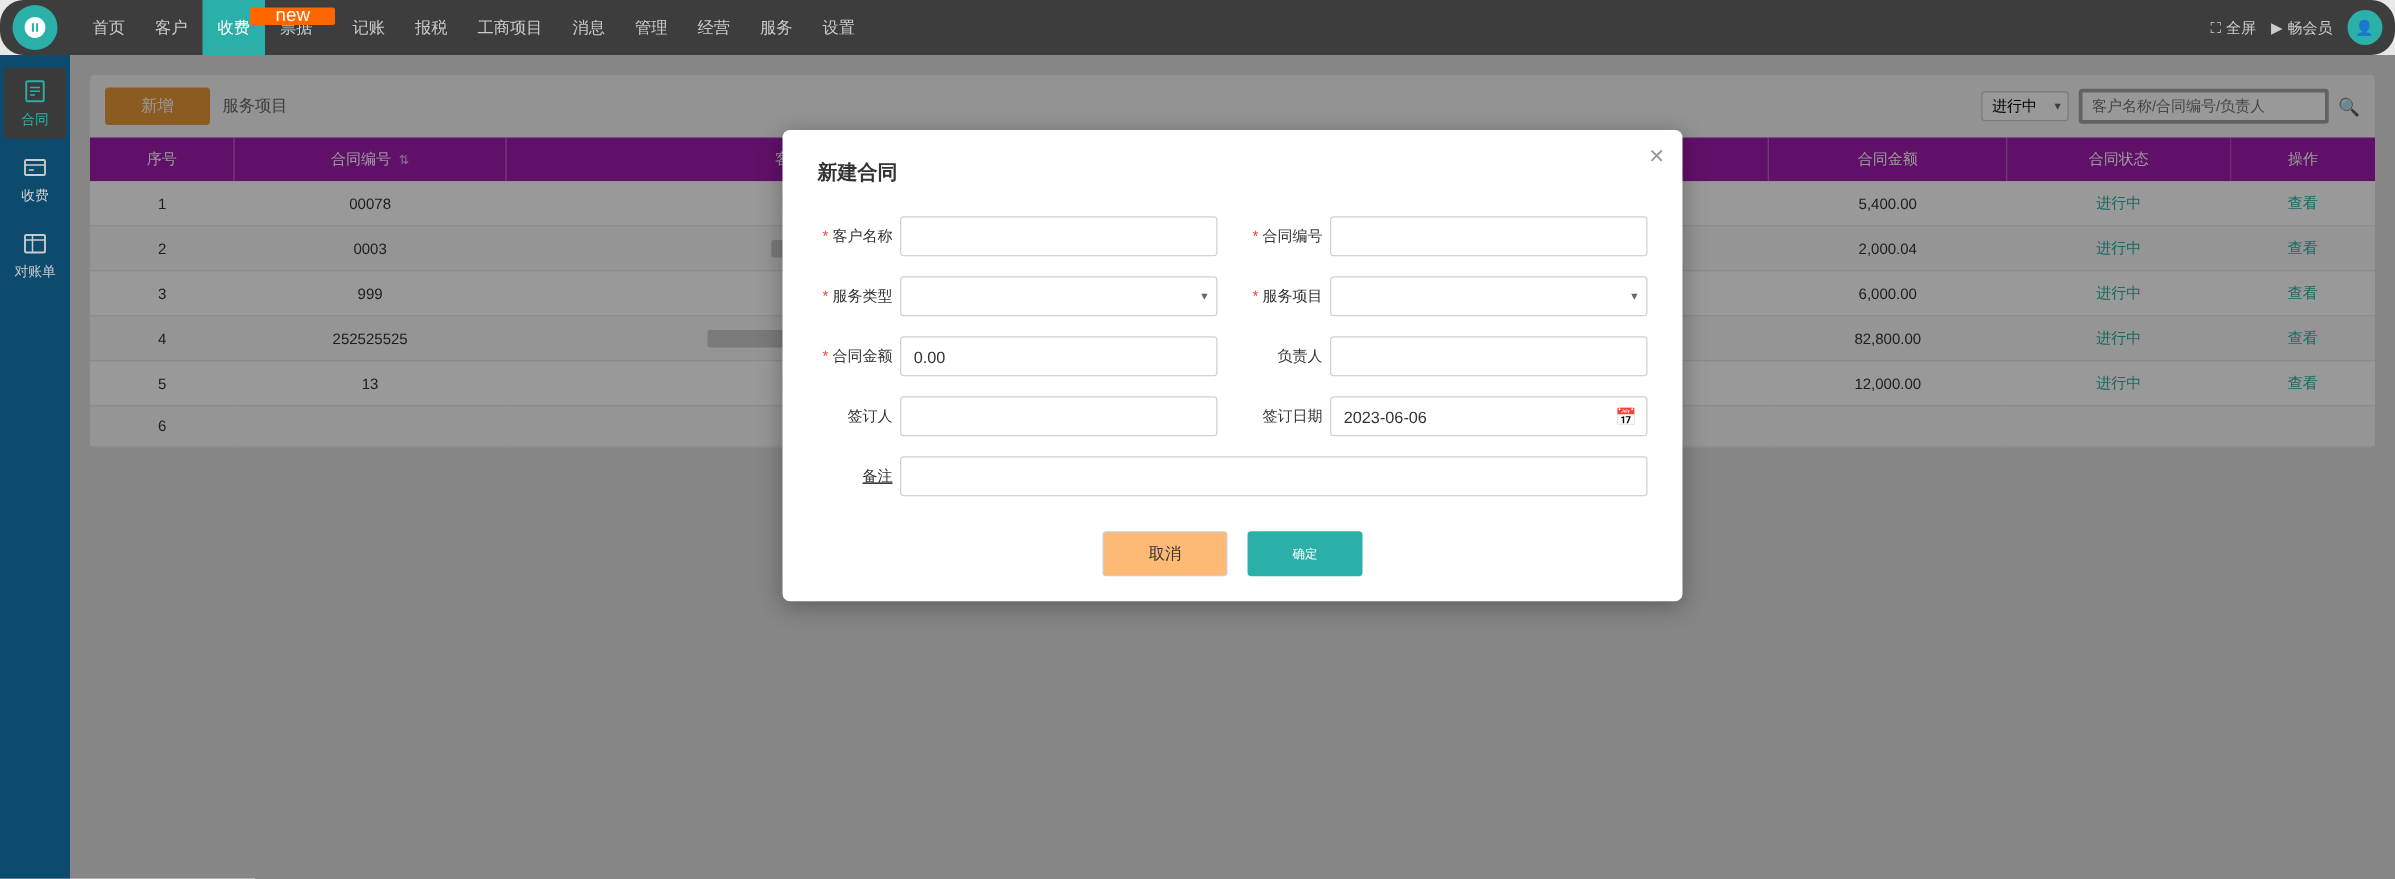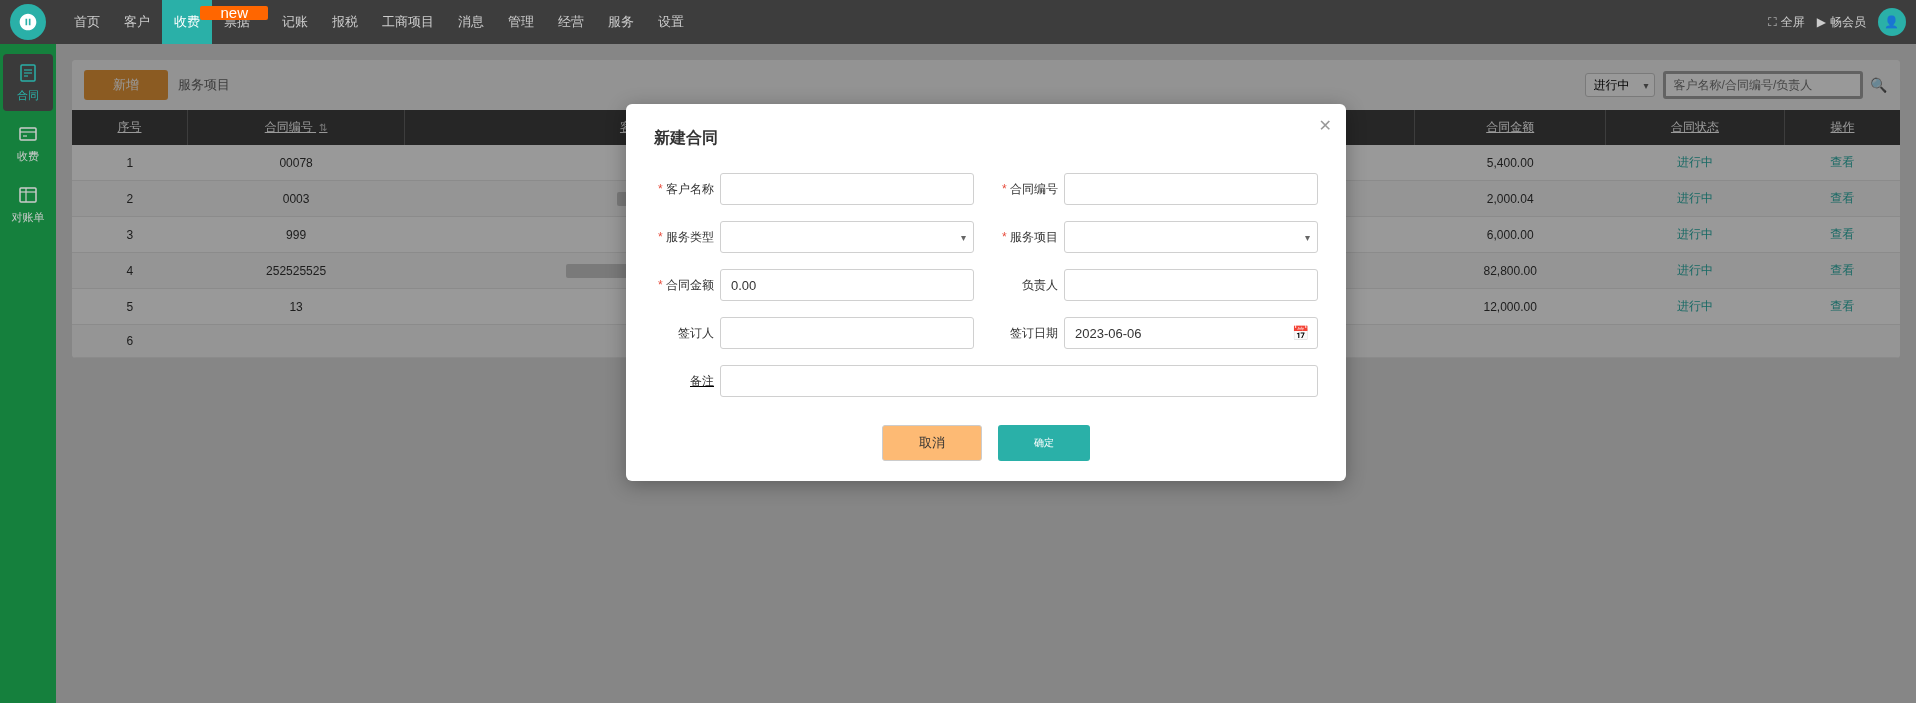--- a/index.html
+++ b/index.html
@@ -8,20 +8,21 @@
     
     .top-nav {
       height: 44px;
       background: #3d3d3d;
       display: flex;
       align-items: center;
       padding: 0 10px;
       color: #ccc;
       position: relative;
       z-index: 100;
+      border-radius: 19px;
     }
     .top-nav .logo {
       width: 36px; height: 36px;
       background: #2ab0a8;
       border-radius: 50%;
       display: flex; align-items: center; justify-content: center;
       margin-right: 16px;
       flex-shrink: 0;
     }
     .top-nav .logo svg { width: 20px; height: 20px; }
@@ -71,21 +72,21 @@
 
     
     .layout {
       display: flex;
       height: calc(100vh - 44px);
     }
 
     
     .sidebar {
       width: 56px;
-      background: #15803d;
+      background: #0c4a6e;
       display: flex;
       flex-direction: column;
       align-items: center;
       padding-top: 10px;
       gap: 4px;
     }
     .sidebar-item {
       width: 50px;
       display: flex;
       flex-direction: column;
@@ -185,23 +186,22 @@
       color: #666;
       font-size: 14px;
     }
 
     
     .data-table {
       width: 100%;
       border-collapse: collapse;
     }
     .data-table thead tr {
-      background: #404040;
+      background: #a21caf;
       color: #fff;
-      text-decoration: underline;
     }
     .data-table thead th {
       padding: 9px 10px;
       font-size: 12px;
       font-weight: normal;
       text-align: center;
       border-right: 1px solid rgba(255,255,255,0.2);
       white-space: nowrap;
     }
     .data-table thead th:last-child { border-right: none; }

